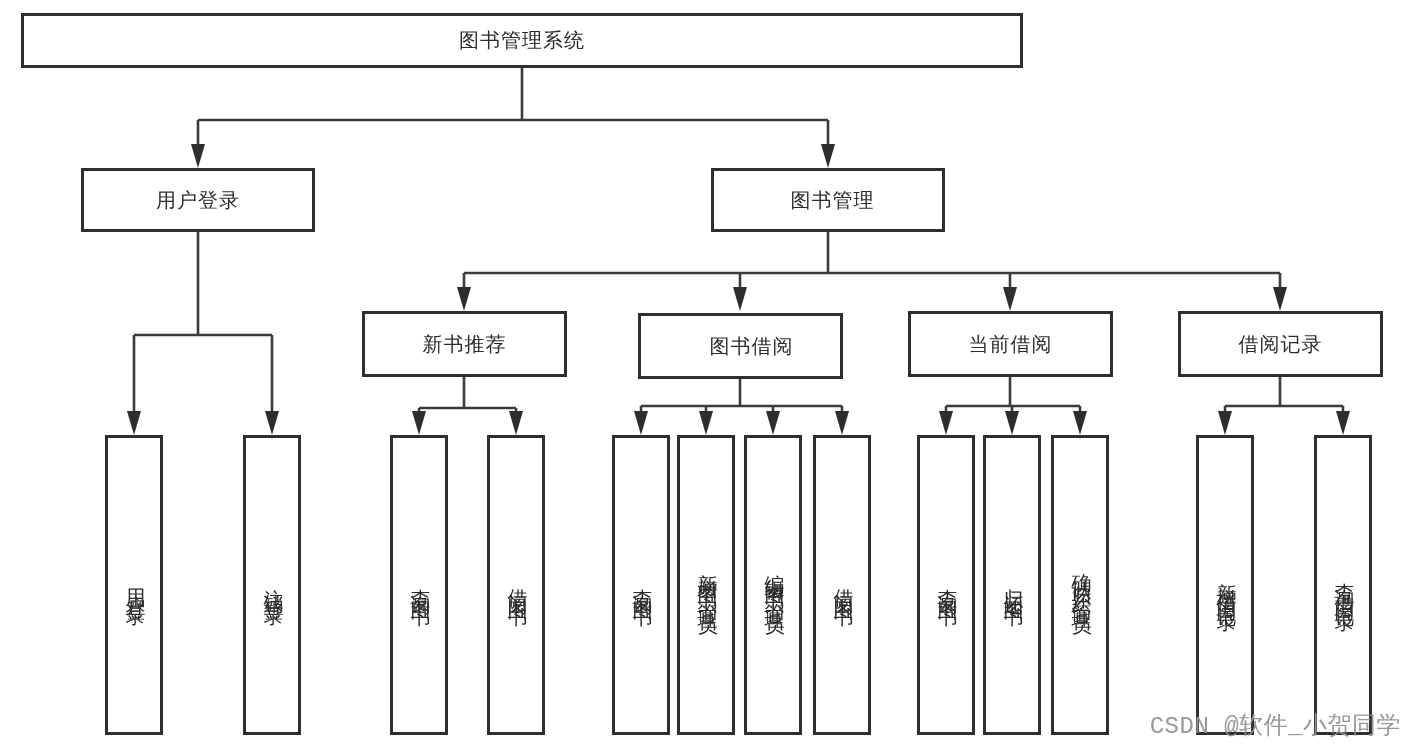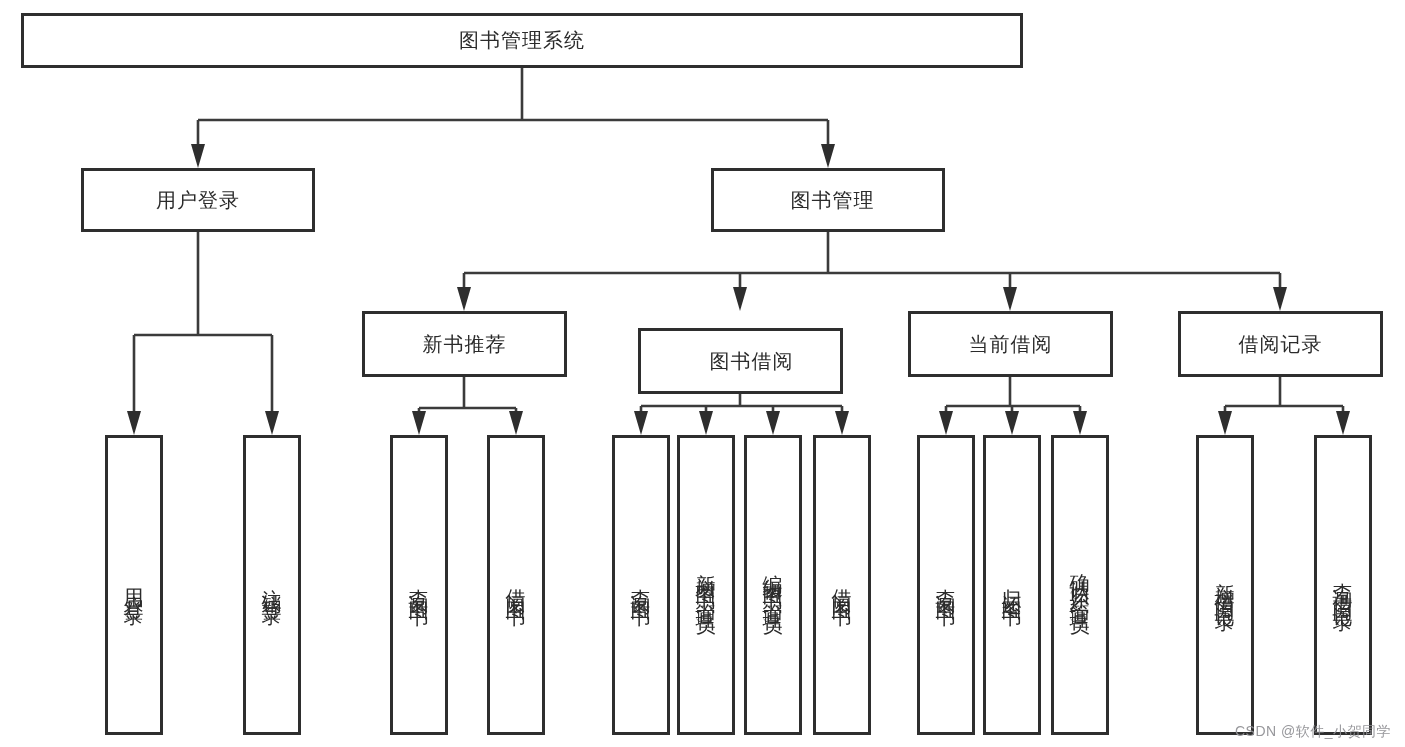--- a/index.html
+++ b/index.html
@@ -1,20 +1,20 @@
 <!DOCTYPE html>
 <html><head>
 <meta charset="utf-8">
 <style>
   html,body{margin:0;padding:0;background:#ffffff;}
   #canvas{
     position:relative;
     width:1405px;height:747px;
     background:#ffffff;
-    font-family:Liberation Sans, sans-serif;
+    font-family:Liberation Mono, monospace;
     overflow:hidden;
   }
   #wires{position:absolute;left:0;top:0;width:1405px;height:747px;}
   .node{
     position:absolute;
     background:#ffffff;
     border:3px solid #2e2e2e;
     box-sizing:border-box;
     display:flex;align-items:center;justify-content:center;
     color:#2b2b2b;
@@ -33,42 +33,42 @@
     line-height:1;
     color:#2b2b2b;
   }
   
   #n-root{left:21px;top:13px;width:1002px;height:55px;}
   
   #n-userLogin{left:81px;top:168px;width:234px;height:64px;}
   #n-bookMgmt{left:711px;top:168px;width:234px;height:64px;padding-left:9px;}
   
   #n-newBookRec{left:362px;top:311px;width:205px;height:66px;text-align:center;}
-  #n-bookBorrow{left:638px;top:328px;width:205px;height:66px;padding-left:22px;}
+  #n-bookBorrow{left:638px;top:313px;width:205px;height:66px;padding-left:22px;}
   #n-currentBorrow{left:908px;top:311px;width:205px;height:66px;}
   #n-borrowRecord{left:1178px;top:311px;width:205px;height:66px;}
   
   .leaf{top:435px;width:58px;height:300px;}
   #n-leafUserLogin{left:105px;}
   #n-leafLogout{left:243px;}
   #n-leafRecQuery{left:390px;}
   #n-leafRecBorrow{left:487px;}
   #n-leafBorQuery{left:612px;}
   #n-leafBorAdd{left:677px;}
   #n-leafBorEdit{left:744px;}
   #n-leafBorBorrow{left:813px;}
   #n-leafCurQuery{left:917px;}
   #n-leafCurReturn{left:983px;}
   #n-leafCurConfirm{left:1051px;}
   #n-leafRecordAdd{left:1196px;}
   #n-leafRecordQuery{left:1314px;}
   #watermark{
     position:absolute;
-    right:14px;bottom:6px;
-    font-size:14px;
+    right:4px;bottom:6px;
+    font-size:24px;
     color:rgba(145,145,150,0.95);
     z-index:5;
     letter-spacing:0.5px;
   }
 </style>
 </head>
 <body>
 
 <div id="canvas">
 

